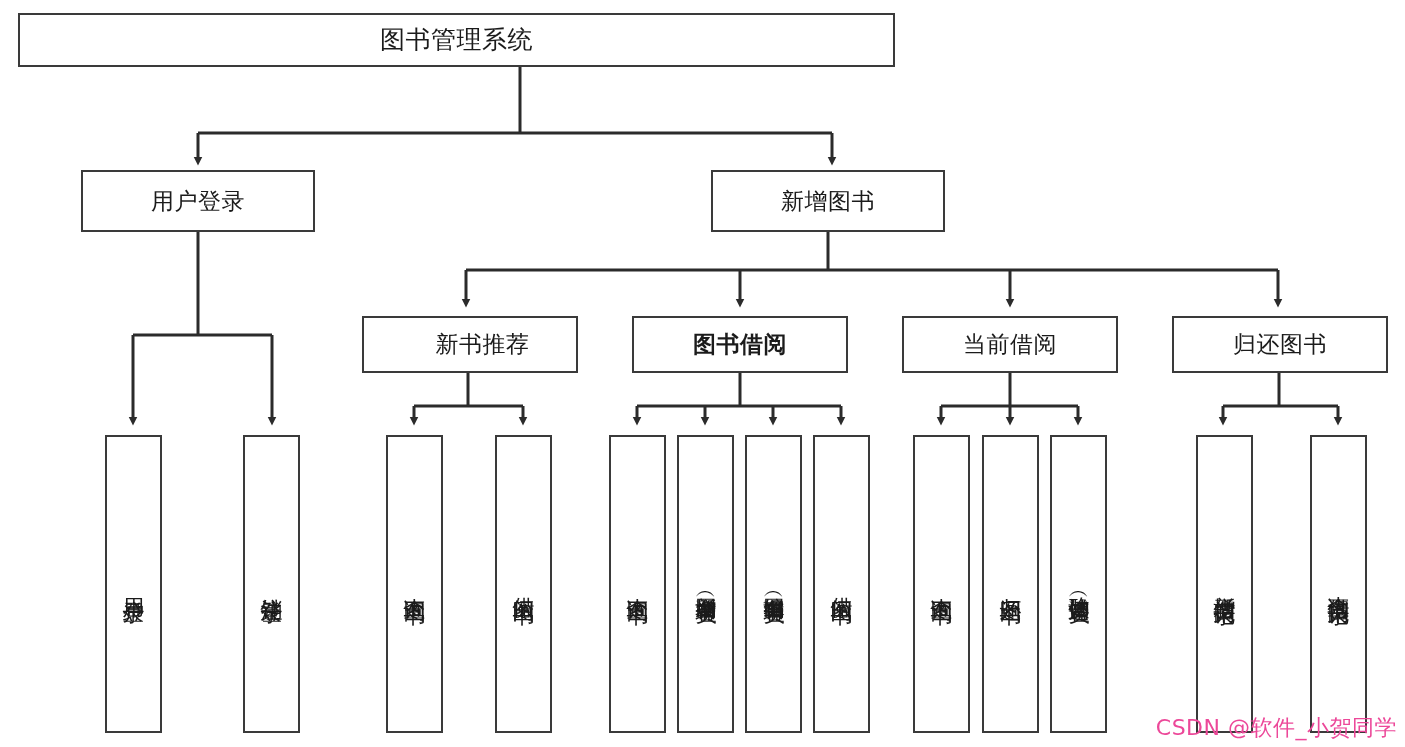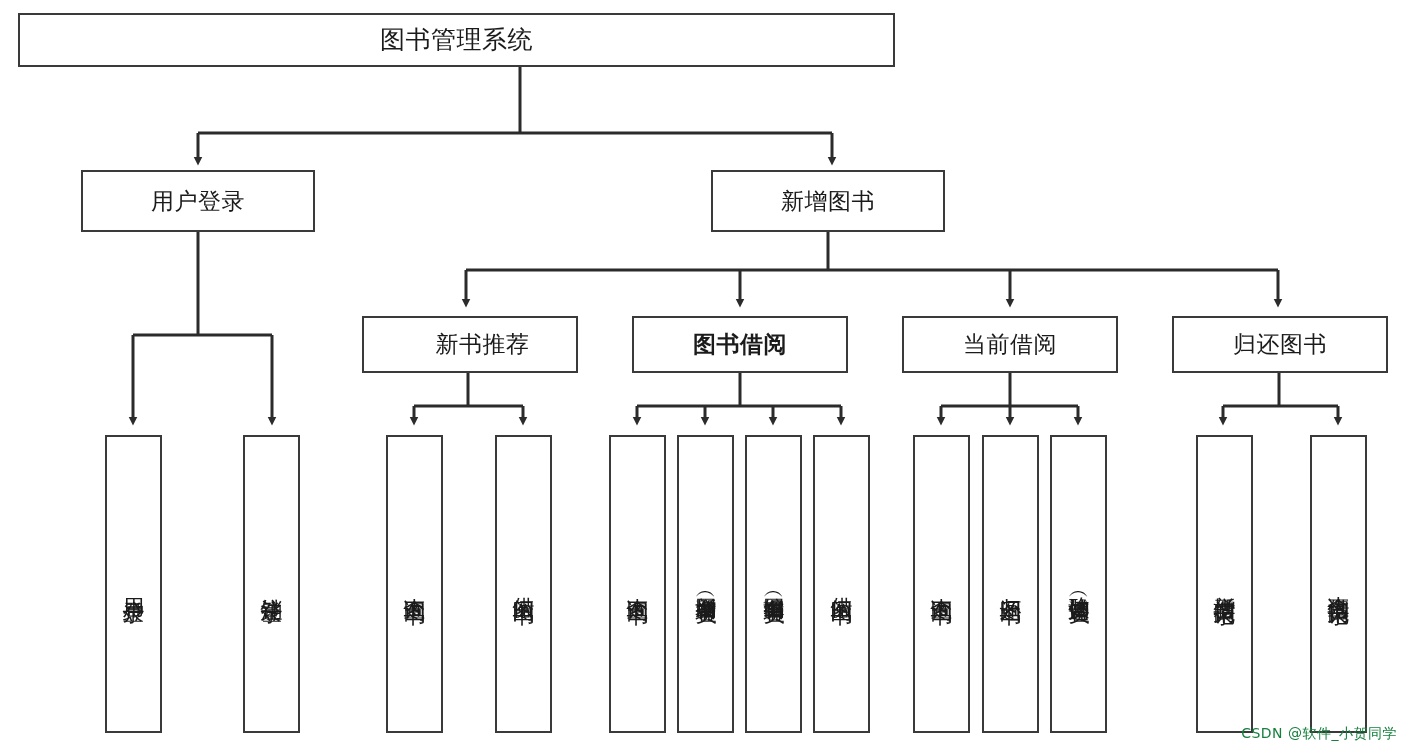--- a/index.html
+++ b/index.html
@@ -46,22 +46,22 @@
     line-height:1.18;
     letter-spacing:2px;
     color:#1b1b1b;
     white-space:nowrap;
   }
   .leaf-box.tall .leaf-label{font-size:21px;letter-spacing:1px;}
 
   #watermark{
     position:absolute;
     right:8px;bottom:4px;
-    font-size:14px;
-    color:#15803d;
+    font-size:22px;
+    color:#ec4899;
     white-space:nowrap;
     letter-spacing:0.5px;
   }
 </style>
 </head>
 <body>
 
 <div id="stage">
 
   <svg id="diagram" viewBox="0 0 1405 747">

